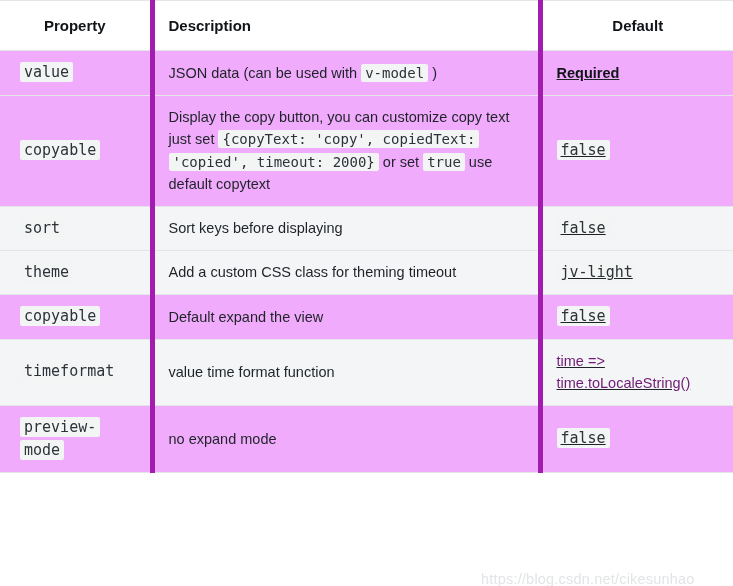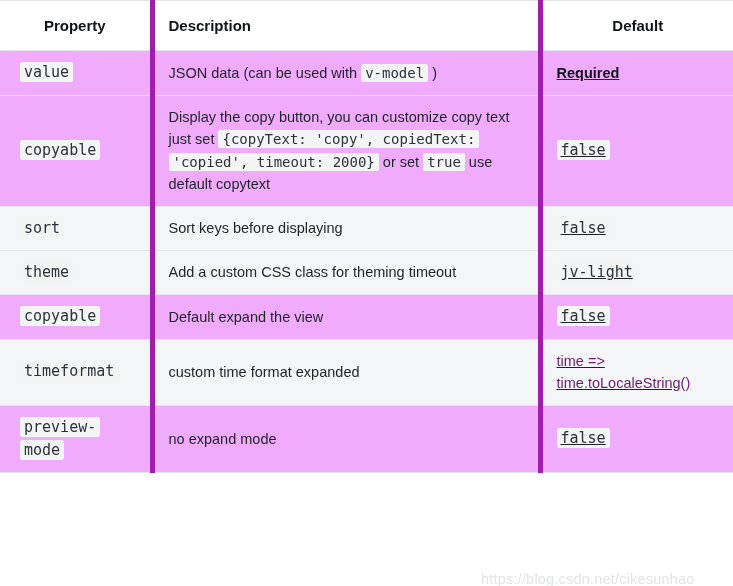--- a/index.html
+++ b/index.html
@@ -153,21 +153,21 @@
         <td class="cell-desc"><span class="desc-text">Add a custom CSS class for theming timeout</span></td>
         <td class="cell-def"><code class="code">jv-light</code></td>
       </tr>
       <tr>
         <td class="cell-prop"><code class="code">copyable</code></td>
         <td class="cell-desc"><span class="desc-text">Default expand the view</span></td>
         <td class="cell-def"><code class="code">false</code></td>
       </tr>
       <tr class="stripe">
         <td class="cell-prop"><code class="code">timeformat</code></td>
-        <td class="cell-desc"><span class="desc-text">custom time format expanded</span></td>
+        <td class="cell-desc"><span class="desc-text">value time format function</span></td>
         <td class="cell-def"><span class="plain-val">time =&gt; time.toLocaleString()</span></td>
       </tr>
       <tr>
         <td class="cell-prop"><code class="code">preview-mode</code></td>
         <td class="cell-desc"><span class="desc-text">no expand mode</span></td>
         <td class="cell-def"><code class="code">false</code></td>
       </tr>
     </tbody>
 </table>
 

